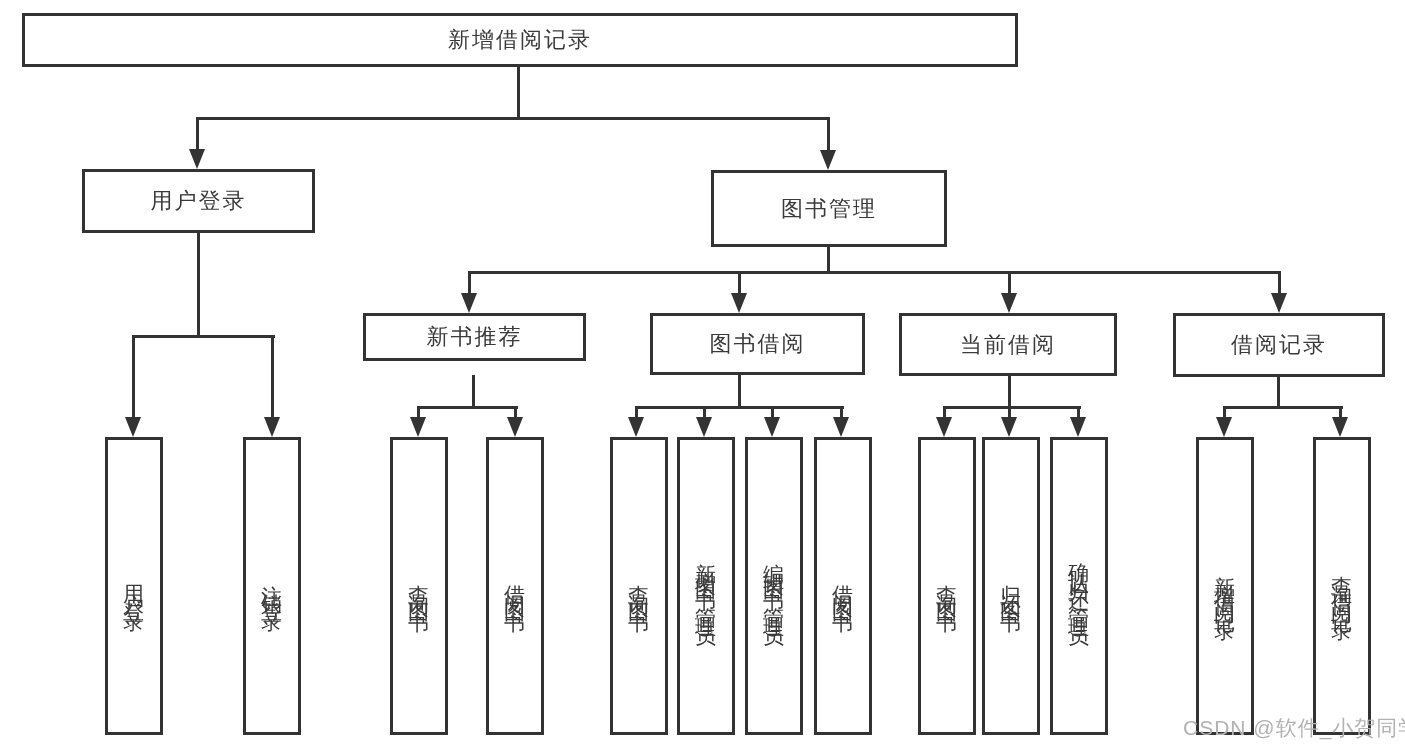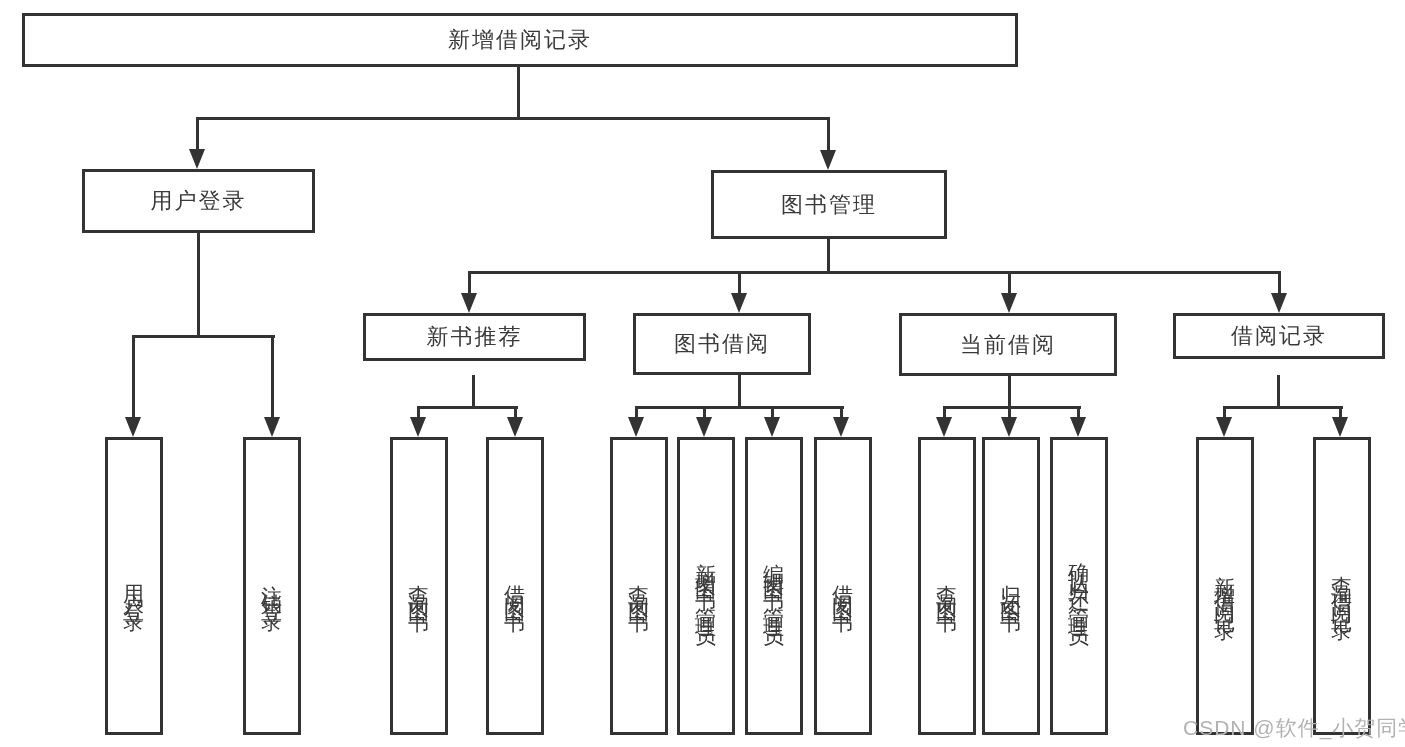--- a/index.html
+++ b/index.html
@@ -60,21 +60,21 @@
   <div class="vl" style="left:517px;top:67px;height:52px"></div>
   <div class="hl" style="left:196px;top:117px;width:634px"></div>
   <div class="vl" style="left:196px;top:118px;height:33px"></div>
   <div class="ar" style="left:189px;top:149px"></div>
   <div class="vl" style="left:827px;top:118px;height:34px"></div>
   <div class="ar" style="left:820px;top:150px"></div>
 
   <div class="box" style="left:82px;top:169px;width:233px;height:64px">
     <span>用户登录</span>
   </div>
-  <div class="box" style="left:711px;top:170px;width:236px;height:69px">
+  <div class="box" style="left:711px;top:170px;width:236px;height:77px">
     <span>图书管理</span>
   </div>
 
   <div class="vl" style="left:197px;top:233px;height:105px"></div>
   <div class="hl" style="left:132px;top:335px;width:143px"></div>
   <div class="vl" style="left:132px;top:337px;height:80px"></div>
   <div class="ar" style="left:125px;top:417px"></div>
   <div class="vl" style="left:271px;top:337px;height:80px"></div>
   <div class="ar" style="left:264px;top:417px"></div>
 
@@ -85,27 +85,27 @@
   <div class="vl" style="left:738px;top:273px;height:21px"></div>
   <div class="ar" style="left:731px;top:293px"></div>
   <div class="vl" style="left:1008px;top:273px;height:21px"></div>
   <div class="ar" style="left:1001px;top:293px"></div>
   <div class="vl" style="left:1278px;top:273px;height:21px"></div>
   <div class="ar" style="left:1271px;top:293px"></div>
 
   <div class="box" style="left:363px;top:313px;width:223px;height:48px">
     <span>新书推荐</span>
   </div>
-  <div class="box" style="left:633px;top:313px;width:178px;height:62px">
+  <div class="box" style="left:650px;top:313px;width:215px;height:62px">
     <span>图书借阅</span>
   </div>
   <div class="box" style="left:899px;top:313px;width:218px;height:63px">
     <span>当前借阅</span>
   </div>
-  <div class="box" style="left:1173px;top:313px;width:212px;height:46px">
+  <div class="box" style="left:1173px;top:313px;width:212px;height:64px">
     <span>借阅记录</span>
   </div>
 
   <div class="vl" style="left:472px;top:375px;height:33px"></div>
   <div class="hl" style="left:417px;top:406px;width:101px"></div>
   <div class="vl" style="left:417px;top:408px;height:10px"></div>
   <div class="ar" style="left:410px;top:417px"></div>
   <div class="vl" style="left:514px;top:408px;height:10px"></div>
   <div class="ar" style="left:507px;top:417px"></div>
 

